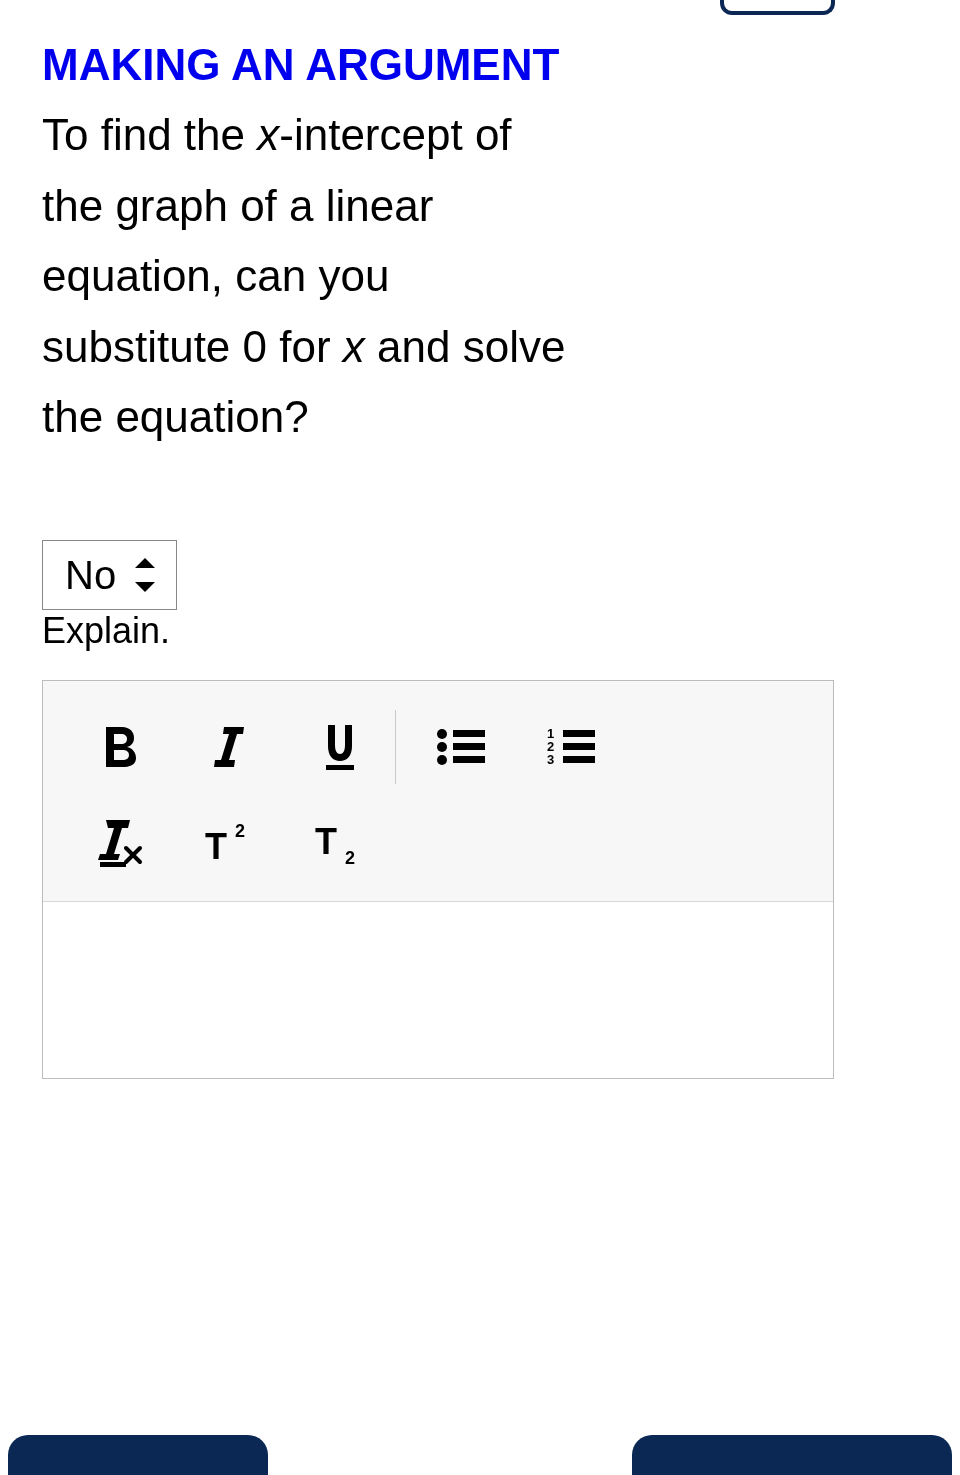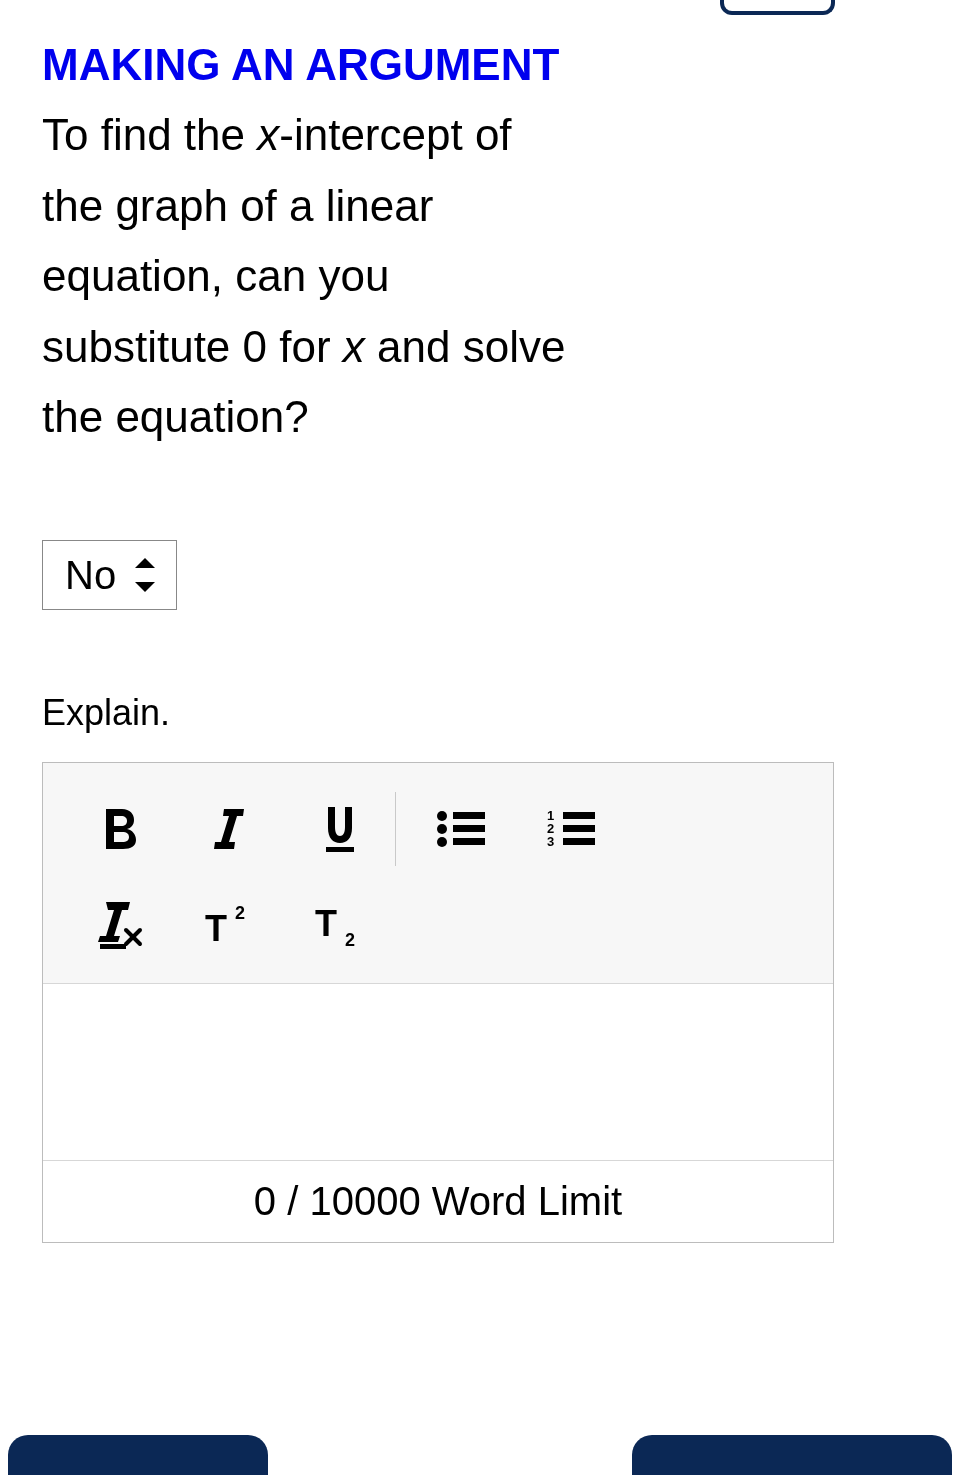--- a/index.html
+++ b/index.html
@@ -46,21 +46,20 @@
   .question-italic {
     font-style: italic;
   }
   .select-wrap {
     position: relative;
     display: inline-block;
     border: 1px solid #888;
     padding: 14px 60px 14px 22px;
     font-size: 40px;
     line-height: 1;
-    margin-bottom: 82px;
     background: #fff;
   }
   .select-value {
     color: #000;
   }
   .select-chevrons {
     position: absolute;
     right: 18px;
     top: 50%;
     transform: translateY(-50%);
@@ -247,21 +246,20 @@
           <span>
             <svg width="54" height="46" viewBox="0 0 54 46">
               <text x="2" y="34" font-size="36" font-family="Arial" fill="#000" font-weight="bold">T</text>
               <text x="32" y="44" font-size="18" font-family="Arial" fill="#000" font-weight="bold">2</text>
             </svg>
           </span>
         </div>
       </div>
     </div>
     <div class="editor-body"></div>
-    <div class="editor-footer">0 / 10000 Word Limit</div>
   </div>
 
 </div>
 
 <div class="bottom-buttons">
   <div class="bottom-btn"></div>
   <div class="bottom-btn bottom-right"></div>
 </div>
 
 </body></html>

